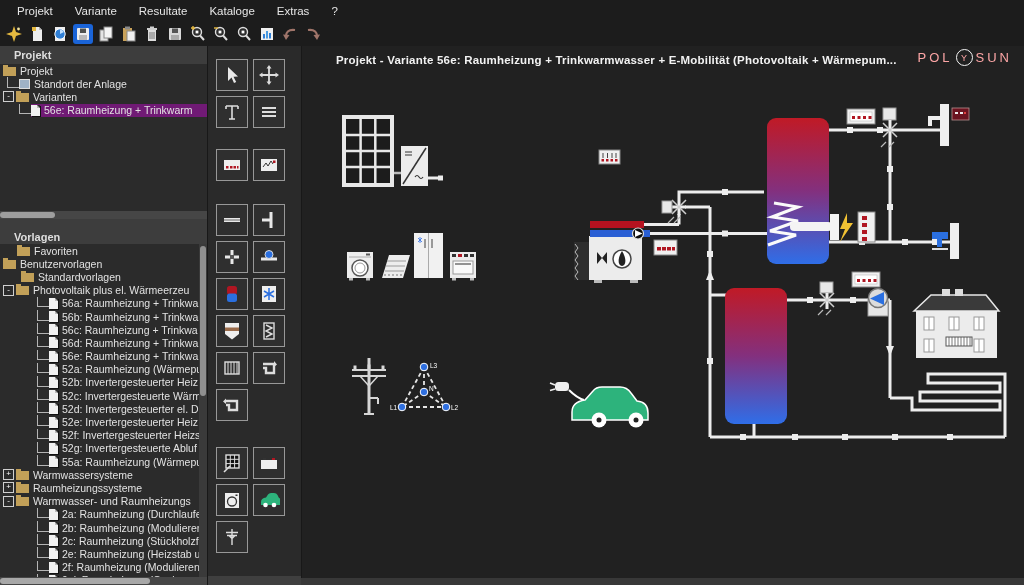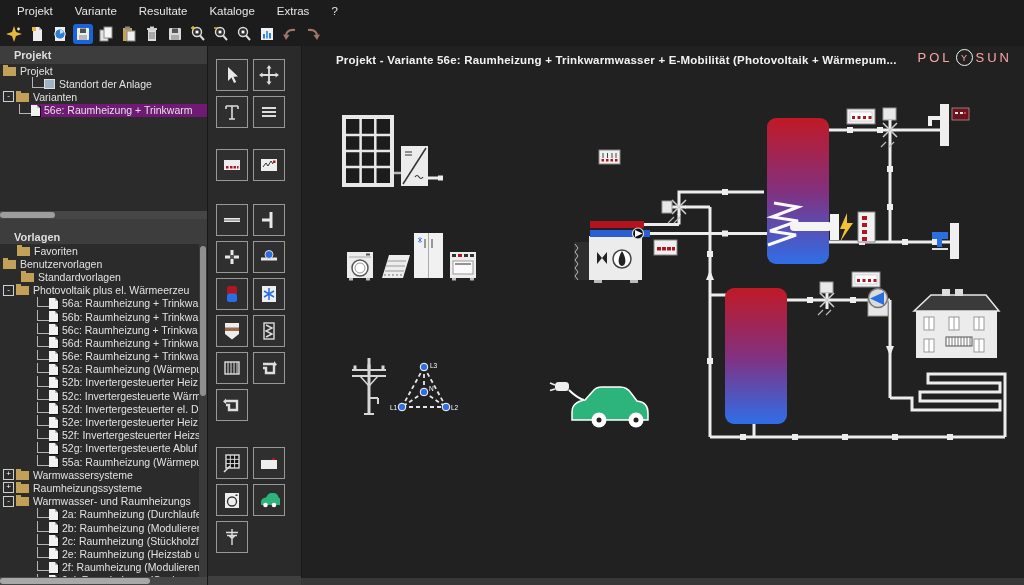--- a/index.html
+++ b/index.html
@@ -177,21 +177,21 @@
     </div>
   </div>
 
 <div class="left-panel">
   <div class="panel-title">Projekt</div>
   <div class="tree-box" id="project-tree-box">
       <div class="row" style="padding-left: 3px;">
         <span class="ic ic-folder"></span>
         <span>Projekt</span>
       </div>
-      <div class="row" style="padding-left: 32px;">
+      <div class="row" style="padding-left: 7px;">
         <span class="tline"></span>
         <span class="ic ic-map"></span>
         <span>Standort der Anlage</span>
       </div>
       <div class="row" style="padding-left: 3px;">
         <span class="ebox">-</span>
         <span class="ic ic-folder"></span>
         <span>Varianten</span>
       </div>
       <div class="row" style="padding-left: 19px;">

